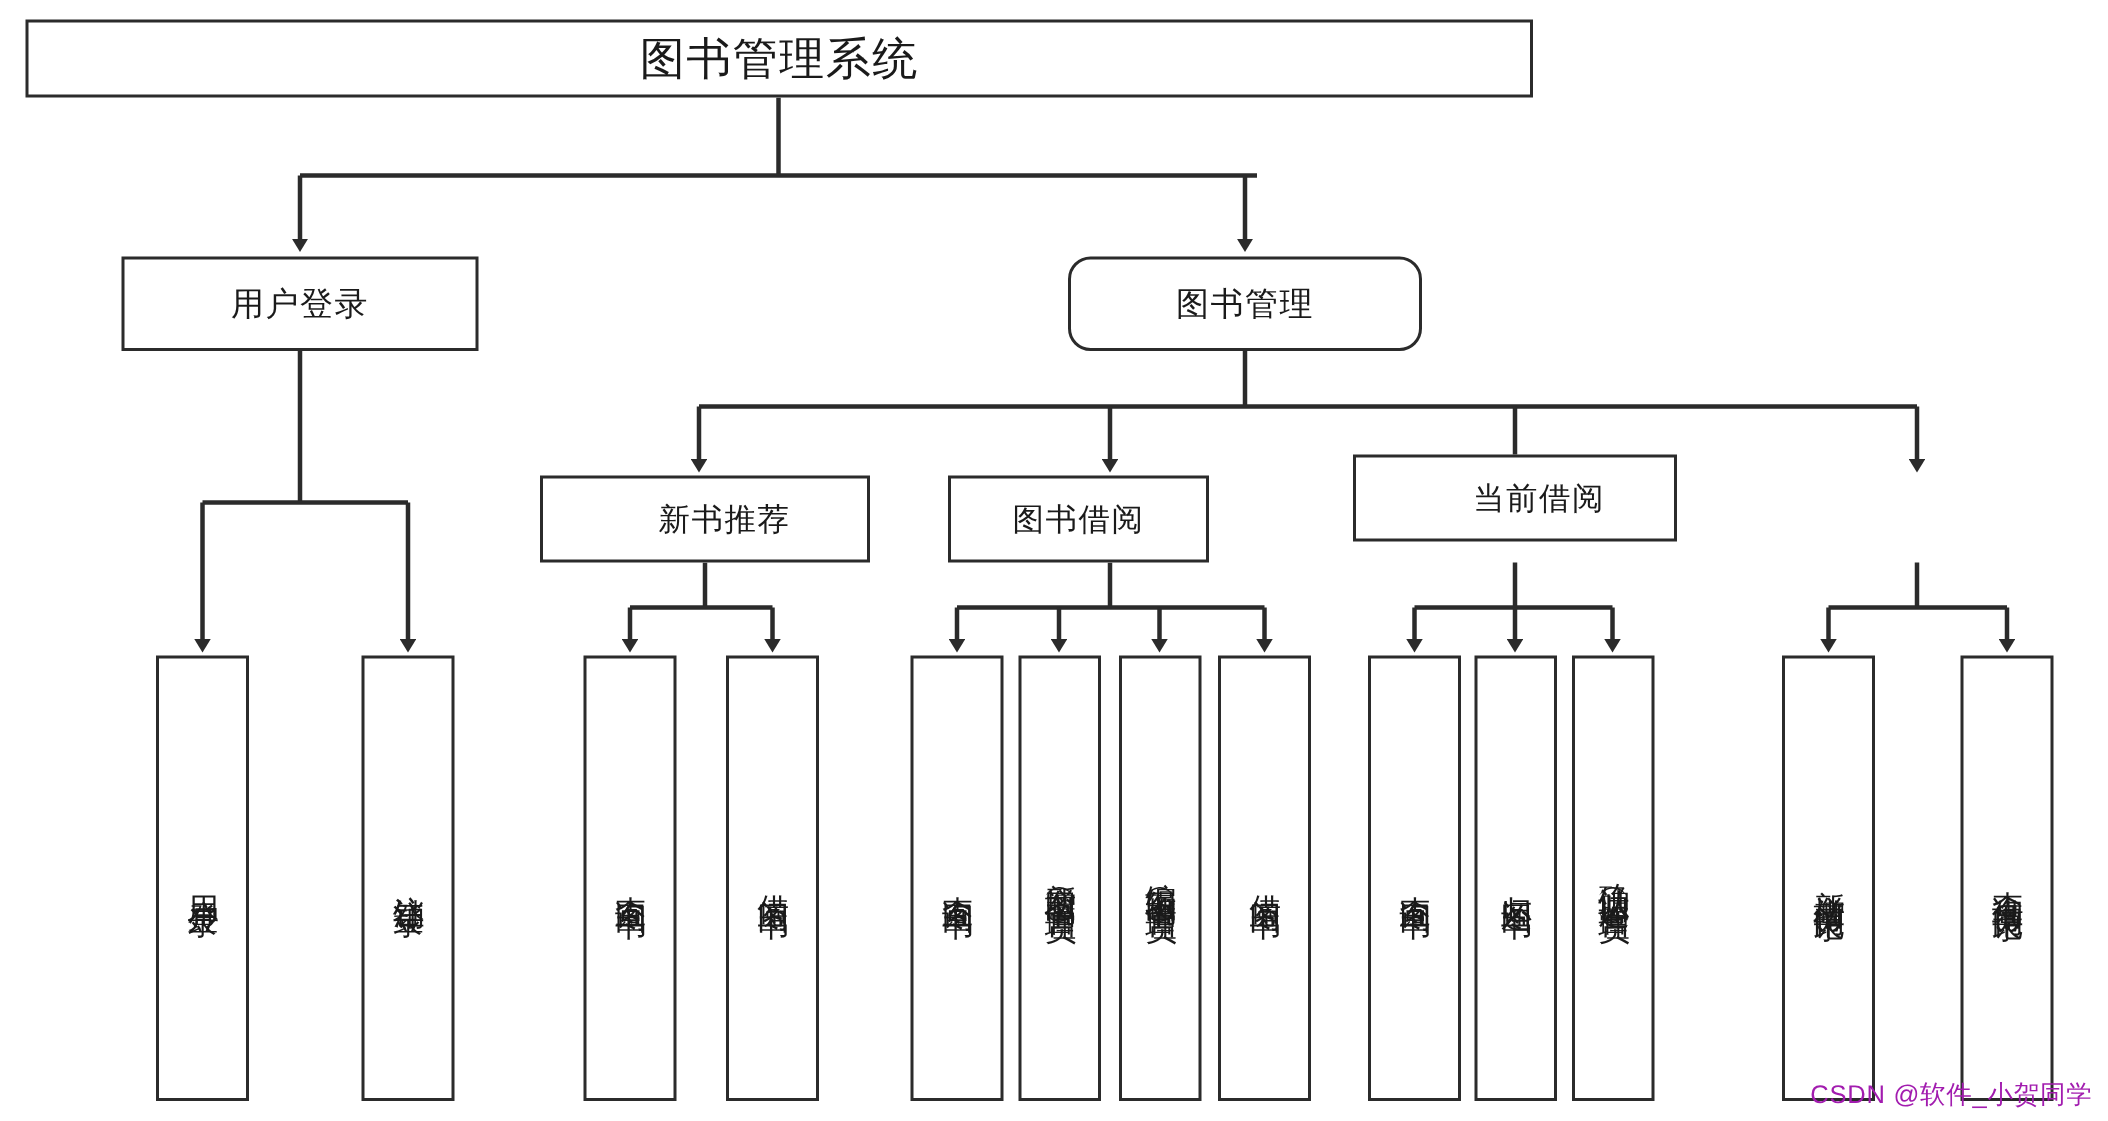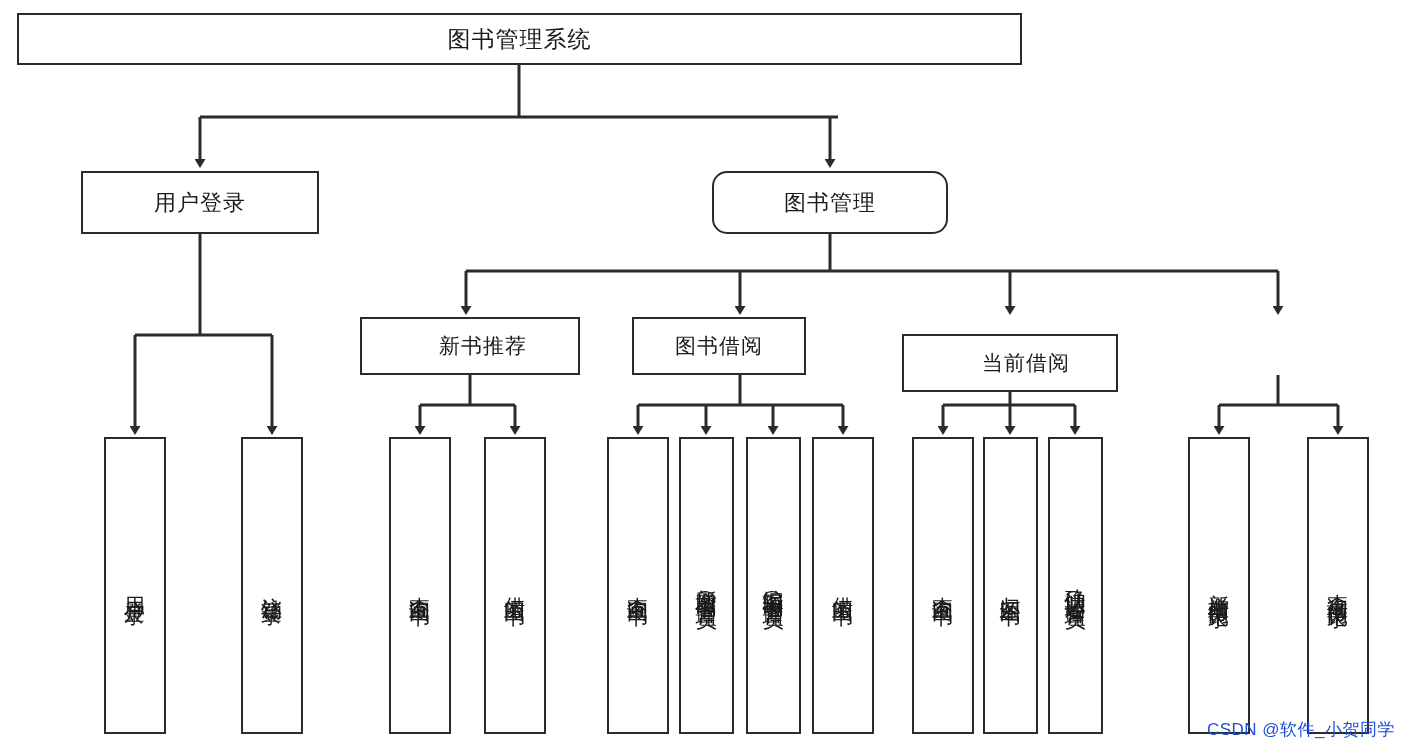--- a/index.html
+++ b/index.html
@@ -29,21 +29,21 @@
     position: absolute;
     box-sizing: border-box;
     border: 2px solid #2b2b2b;
     background: #ffffff;
     display: flex;
     align-items: center;
     justify-content: center;
     color: #1a1a1a;
   }
   .node.root {
-    font-size: 23px;
+    font-size: 30px;
     justify-content: center;
   }
   .node.level1 {
     font-size: 22px;
   }
   .node.level2 {
     font-size: 21px;
   }
   .node.leaf {
     font-size: 21px;
@@ -62,21 +62,21 @@
   .hlabel {
     white-space: nowrap;
     letter-spacing: 1px;
     display: block;
   }
   #watermark {
     position: absolute;
     right: 10px;
     bottom: 6px;
     font-size: 17px;
-    color: #1d4ed8;
+    color: #a21caf;
     white-space: nowrap;
     letter-spacing: 0.5px;
   }
 </style>
 </head>
 <body>
 
 <div id="canvas">
 
   <svg id="edges" viewBox="0 0 1405 747" width="1405" height="747">
@@ -139,21 +139,21 @@
   <div class="node level1" style="left:712px; top:171px; width:236px; height:63px;border-radius:15px;">
     <span class="hlabel">图书管理</span>
   </div>
 
   <div class="node level2" style="left:360px; top:317px; width:220px; height:58px;padding-left:26px;">
     <span class="hlabel">新书推荐</span>
   </div>
   <div class="node level2" style="left:632px; top:317px; width:174px; height:58px;">
     <span class="hlabel">图书借阅</span>
   </div>
-  <div class="node level2" style="left:902px; top:334px; width:216px; height:58px;padding-left:32px;">
+  <div class="node level2" style="left:902px; top:303px; width:216px; height:58px;padding-left:32px;">
     <span class="hlabel">当前借阅</span>
   </div>
 
   <div class="node leaf" style="left:104px; top:437px; width:62px; height:297px;">
     <span class="vlabel">用户登录</span>
   </div>
   <div class="node leaf" style="left:241px; top:437px; width:62px; height:297px;">
     <span class="vlabel">注销登录</span>
   </div>
 

